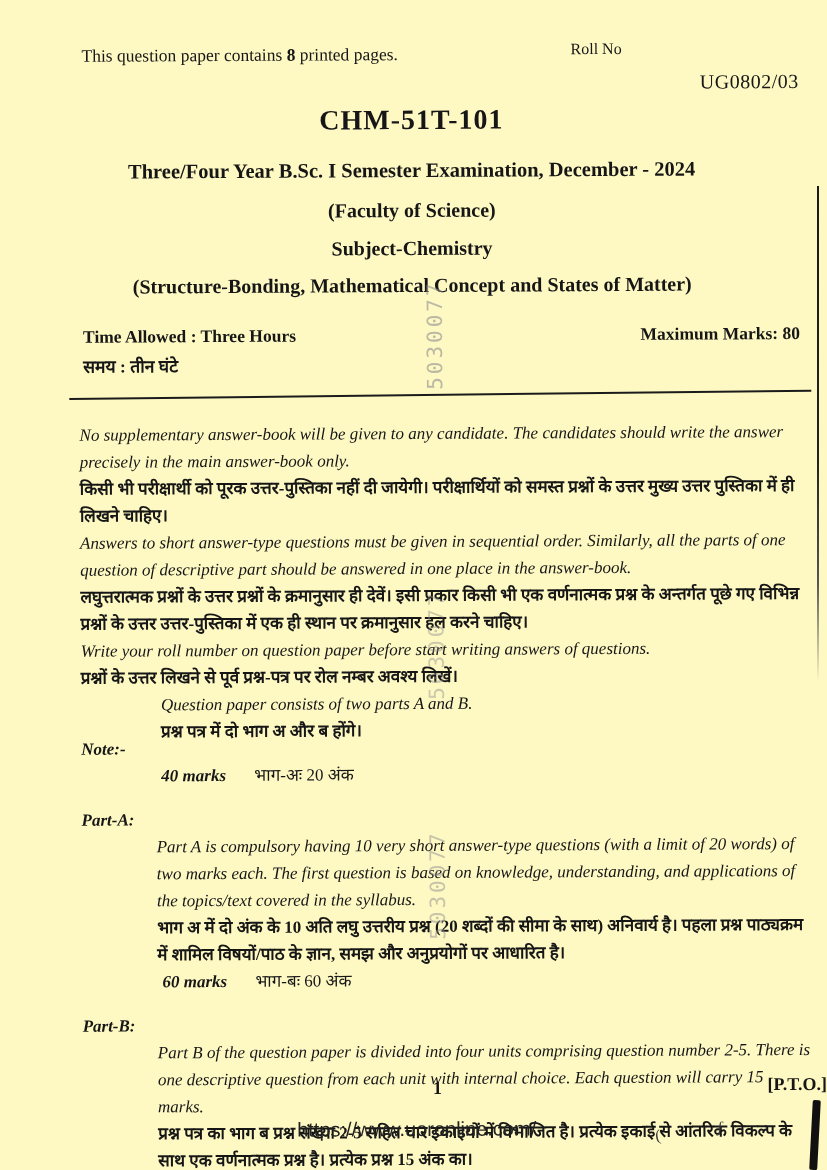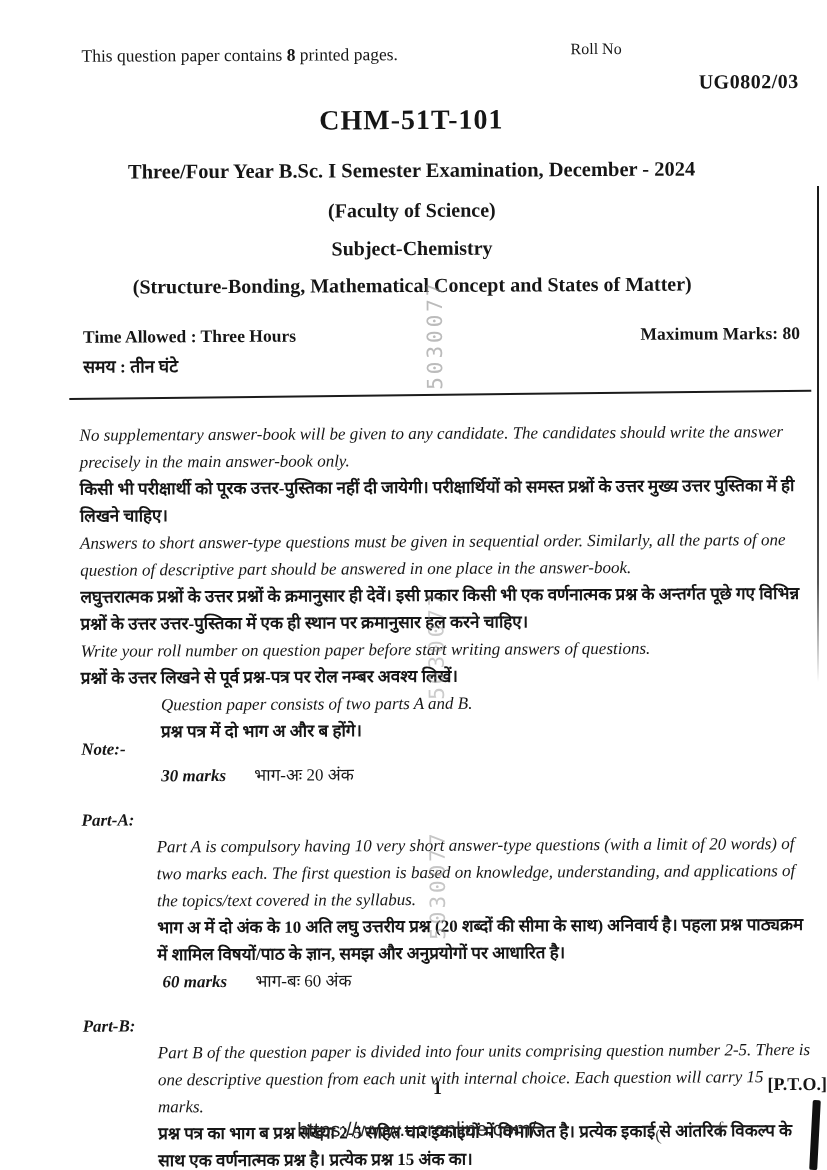--- a/index.html
+++ b/index.html
@@ -1,30 +1,30 @@
 <!DOCTYPE html>
 <html><head>
 <meta charset="utf-8">
 <style>
   html,body{margin:0;padding:0;background:#e8e8e8;}
   .page{
     position:relative;
     width:827px;height:1170px;
-    background:#ffffff;
+    background:#fef9c3;
     overflow:hidden;
     font-family:"Liberation Serif", serif;
     color:#161616;
   }
   .tilt{position:absolute;inset:0;transform:rotate(-0.3deg);transform-origin:50% 45%;}
 
   
   .scan-note{position:absolute;left:84px;top:44px;font-size:17.5px;white-space:nowrap;}
   .scan-note .b{font-weight:bold;}
   .roll-no{position:absolute;left:573px;top:41px;font-size:16px;}
-  .ug-code{position:absolute;right:26px;top:72px;font-size:20px;font-weight:bold;letter-spacing:.5px;}
+  .ug-code{position:absolute;right:26px;top:72px;font-size:20px;font-weight:normal;letter-spacing:.5px;}
 
   .ctr{position:absolute;left:0;width:100%;text-align:center;font-weight:bold;}
   .course-code{top:104px;font-size:28px;letter-spacing:1px;}
   .exam-line{top:159px;font-size:20.5px;}
   .faculty-line{top:199px;font-size:20px;}
   .subject-line{top:237px;font-size:20px;}
   .paper-line{top:274px;font-size:20px;}
 
   .info-row{position:absolute;top:322px;left:84px;right:26px;display:flex;justify-content:space-between;font-weight:bold;}
   .info-col{display:flex;flex-direction:column;gap:4px;font-size:17.5px;line-height:26px;}
@@ -114,21 +114,21 @@
         <div class="row-label">Note:-</div>
         <div class="row-body">
           <p class="en">Question paper consists of two parts A and B.</p>
           <p class="hi">प्रश्न पत्र में दो भाग अ और ब होंगे।</p>
         </div>
       </div>
 
       <div class="labeled-row">
         <div class="row-label">Part-A:</div>
         <div class="row-body">
-          <span class="marks-en">30 marks</span>
+          <span class="marks-en">40 marks</span>
           <span class="marks-hi">भाग-अः 20 अंक</span>
         </div>
       </div>
       <div class="part-desc">
         <p class="en">Part A is compulsory having 10 very short answer-type questions (with a limit of 20 words) of two marks each. The first question is based on knowledge, understanding, and applications of the topics/text covered in the syllabus.</p>
         <p class="hi">भाग अ में दो अंक के 10 अति लघु उत्तरीय प्रश्न (20 शब्दों की सीमा के साथ) अनिवार्य है। पहला प्रश्न पाठ्यक्रम में शामिल विषयों/पाठ के ज्ञान, समझ और अनुप्रयोगों पर आधारित है।</p>
       </div>
 
       <div class="labeled-row">
         <div class="row-label">Part-B:</div>

